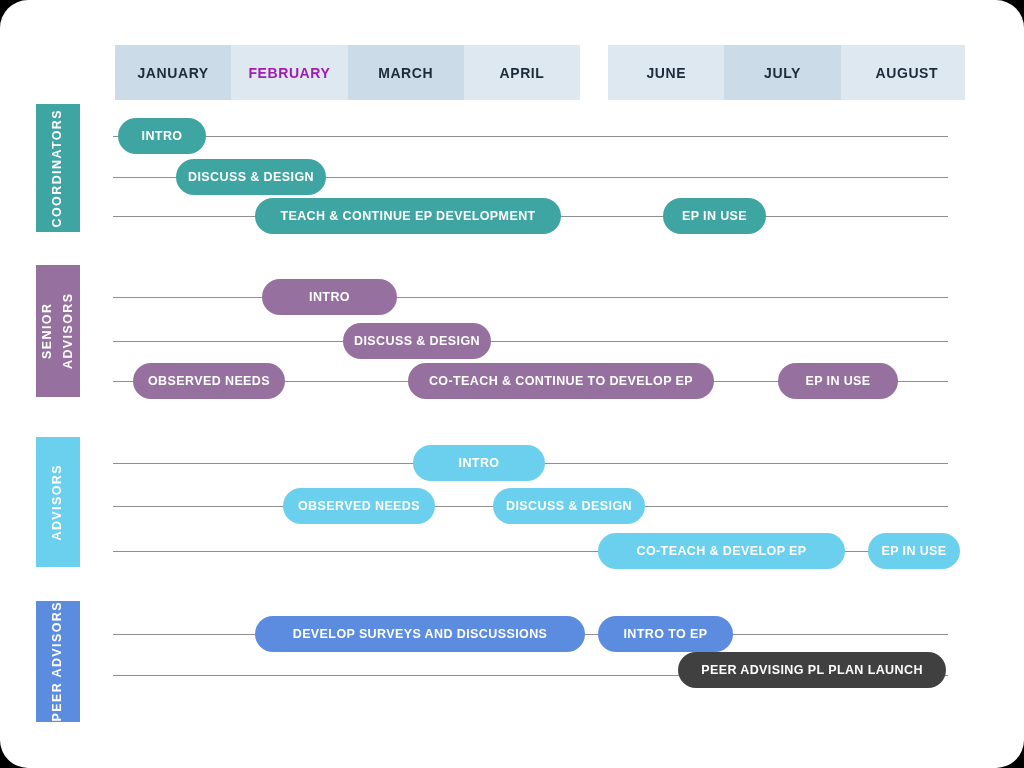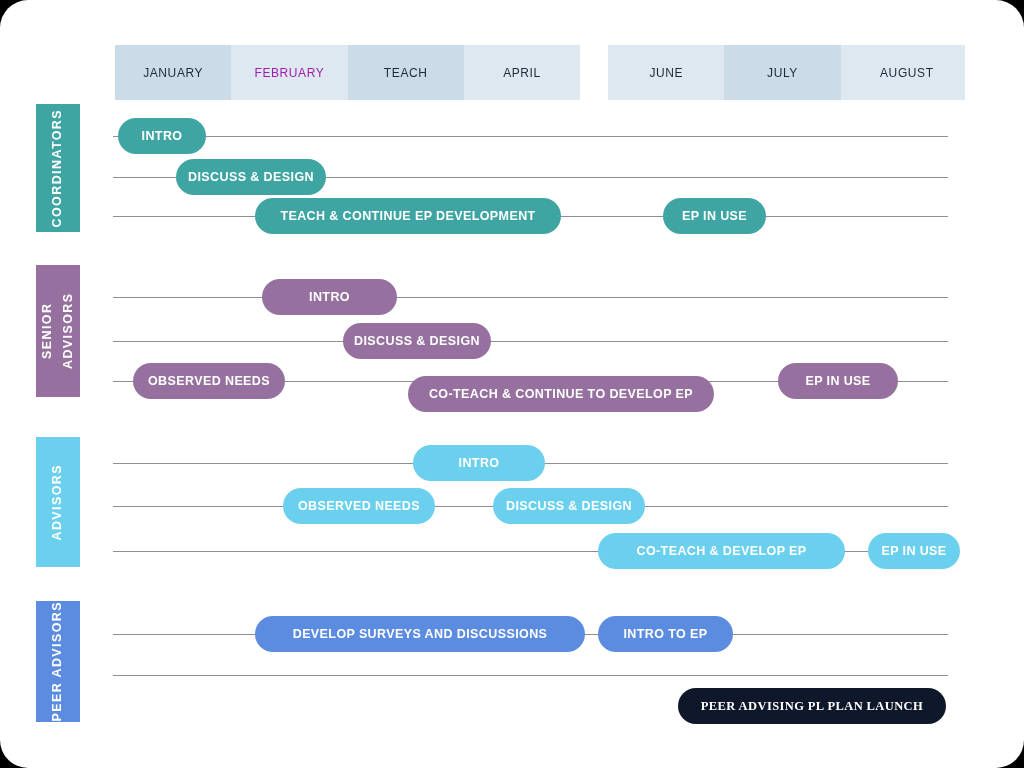--- a/index.html
+++ b/index.html
@@ -13,21 +13,21 @@
     position:absolute;inset:0;
     background:#ffffff;
     border-radius:28px;
   }
   .month-header{
     position:absolute;left:115px;top:45px;width:850px;height:55px;
     display:flex;
   }
   .month-cell{
     flex:1;display:flex;align-items:center;justify-content:center;
-    font-size:12px;font-weight:normal;letter-spacing:.6px;color:#1c2b3a;
+    font-size:14px;font-weight:bold;letter-spacing:.6px;color:#1c2b3a;
   }
   .group-label{
     position:absolute;left:36px;width:44px;
     display:flex;align-items:center;justify-content:center;
   }
   .group-label span{
     writing-mode:vertical-rl;
     transform:rotate(180deg);
     color:#ffffff;font-weight:bold;font-size:12.5px;
     letter-spacing:1.4px;text-align:center;line-height:1.7;
@@ -44,21 +44,21 @@
     white-space:nowrap;z-index:2;box-sizing:border-box;padding:0 8px;
   }
 </style>
 </head>
 <body>
 
 <div class="canvas">
   <div class="month-header">
       <div class="month-cell" style="background: rgb(204, 219, 232); color: rgb(28, 43, 58);">JANUARY</div>
       <div class="month-cell" style="background: rgb(221, 232, 241); color: #a21caf;">FEBRUARY</div>
-      <div class="month-cell" style="background: rgb(204, 219, 232); color: rgb(28, 43, 58);">TEACH</div>
+      <div class="month-cell" style="background: rgb(204, 219, 232); color: rgb(28, 43, 58);">MARCH</div>
       <div class="month-cell" style="background: rgb(221, 232, 241); color: rgb(28, 43, 58);">APRIL</div>
       <div class="month-cell" style="background: rgb(221, 232, 241); color: rgb(28, 43, 58); margin-left: 28px;">JUNE</div>
       <div class="month-cell" style="background: rgb(204, 219, 232); color: rgb(28, 43, 58);">JULY</div>
       <div class="month-cell" style="background: rgb(221, 232, 241); color: rgb(28, 43, 58); padding-left: 8px;">AUGUST</div>
     </div>
   <div>
       <div class="group-label" style="background: rgb(63, 165, 163); top: 104px; height: 128px;">
         <span>COORDINATORS</span>
       </div>
       <div class="track-line" style="top: 136px; background: rgb(143, 143, 143);"></div>
@@ -70,35 +70,35 @@
       <div class="pill" style="background: rgb(63, 165, 163); left: 663px; top: 198px; width: 103px;">EP IN USE</div>
       <div class="group-label" style="background: rgb(150, 113, 159); top: 265px; height: 132px;">
         <span>SENIOR ADVISORS</span>
       </div>
       <div class="track-line" style="top: 297px; background: rgb(143, 143, 143);"></div>
       <div class="pill" style="background: rgb(150, 113, 159); left: 262px; top: 279px; width: 135px;">INTRO</div>
       <div class="track-line" style="top: 341px; background: rgb(143, 143, 143);"></div>
       <div class="pill" style="background: rgb(150, 113, 159); left: 343px; top: 323px; width: 148px;">DISCUSS &amp; DESIGN</div>
       <div class="track-line" style="top: 381px; background: rgb(143, 143, 143);"></div>
       <div class="pill" style="background: rgb(150, 113, 159); left: 133px; top: 363px; width: 152px;">OBSERVED NEEDS</div>
-      <div class="pill" style="background: rgb(150, 113, 159); left: 408px; top: 363px; width: 306px; margin-top: 13px;">CO-TEACH &amp; CONTINUE TO DEVELOP EP</div>
+      <div class="pill" style="background: rgb(150, 113, 159); left: 408px; top: 363px; width: 306px;">CO-TEACH &amp; CONTINUE TO DEVELOP EP</div>
       <div class="pill" style="background: rgb(150, 113, 159); left: 778px; top: 363px; width: 120px;">EP IN USE</div>
       <div class="group-label" style="background: rgb(107, 208, 238); top: 437px; height: 130px;">
         <span>ADVISORS</span>
       </div>
       <div class="track-line" style="top: 463px; background: rgb(143, 143, 143);"></div>
       <div class="pill" style="background: rgb(107, 208, 238); left: 413px; top: 445px; width: 132px;">INTRO</div>
       <div class="track-line" style="top: 506px; background: rgb(143, 143, 143);"></div>
       <div class="pill" style="background: rgb(107, 208, 238); left: 283px; top: 488px; width: 152px;">OBSERVED NEEDS</div>
       <div class="pill" style="background: rgb(107, 208, 238); left: 493px; top: 488px; width: 152px;">DISCUSS &amp; DESIGN</div>
       <div class="track-line" style="top: 551px; background: rgb(143, 143, 143);"></div>
       <div class="pill" style="background: rgb(107, 208, 238); left: 598px; top: 533px; width: 247px;">CO-TEACH &amp; DEVELOP EP</div>
       <div class="pill" style="background: rgb(107, 208, 238); left: 868px; top: 533px; width: 92px;">EP IN USE</div>
       <div class="group-label" style="background: rgb(91, 140, 224); top: 601px; height: 121px;">
         <span>PEER ADVISORS</span>
       </div>
       <div class="track-line" style="top: 634px; background: rgb(143, 143, 143);"></div>
       <div class="pill" style="background: rgb(91, 140, 224); left: 255px; top: 616px; width: 330px;">DEVELOP SURVEYS AND DISCUSSIONS</div>
       <div class="pill" style="background: rgb(91, 140, 224); left: 598px; top: 616px; width: 135px;">INTRO TO EP</div>
       <div class="track-line" style="top: 675px; background: rgb(143, 143, 143);"></div>
-      <div class="pill" style="background: #0f172a; left: 678px; top: 688px; width: 268px; font-family: Liberation Serif, serif;">PEER ADVISING PL PLAN LAUNCH</div>
+      <div class="pill" style="background: #404040; left: 678px; top: 652px; width: 268px;">PEER ADVISING PL PLAN LAUNCH</div>
     </div>
 </div>
 
 </body></html>

